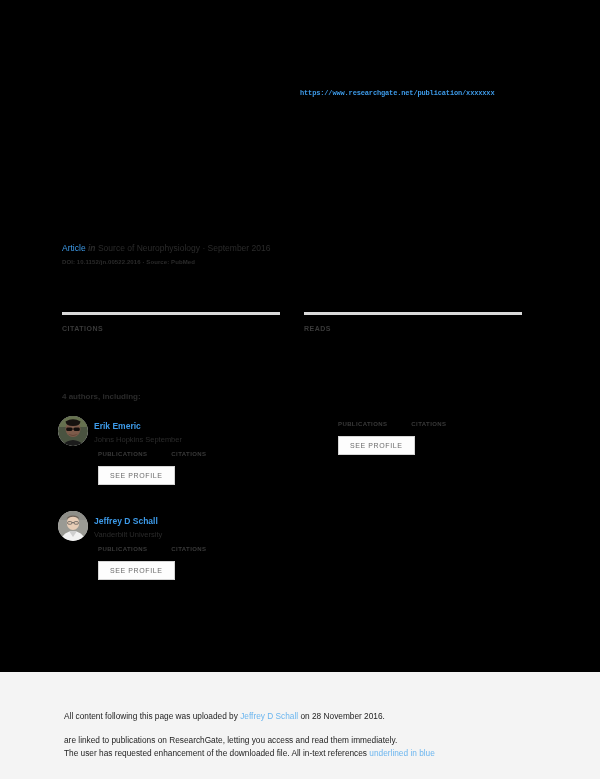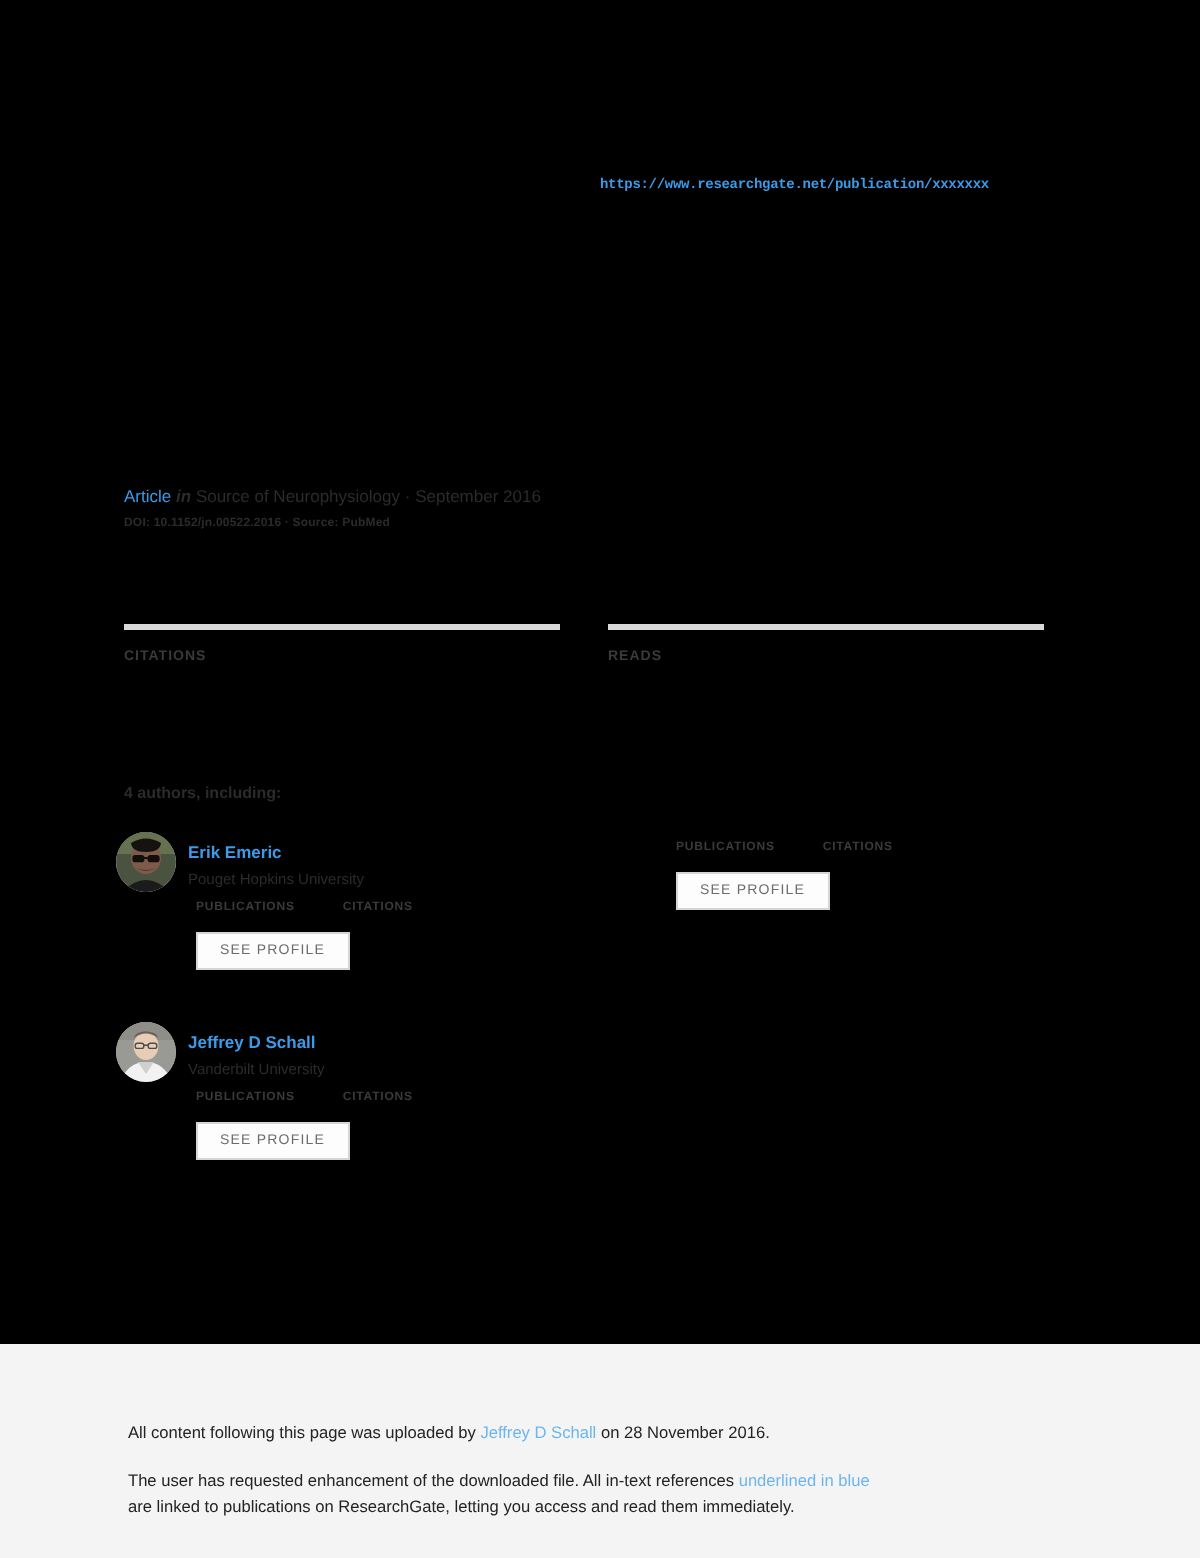--- a/index.html
+++ b/index.html
@@ -271,21 +271,21 @@
               <path d="M7.5 5.5 Q15 1 22.5 5.5 Q22 10 15 10 Q8 10 7.5 5.5 Z" fill="#16120f"></path>
               <rect x="8.2" y="11.5" width="6" height="3.6" rx="1.4" fill="#120e0c"></rect>
               <rect x="15.8" y="11.5" width="6" height="3.6" rx="1.4" fill="#120e0c"></rect>
               <rect x="14.1" y="12.5" width="1.8" height="1" fill="#120e0c"></rect>
               <path d="M10 18 Q15 21 20 18 Q15 20 10 18 Z" fill="#4c3227"></path>
             </g>
           </svg>
         </div>
         <div class="author-info">
           <div class="author-name">Erik Emeric</div>
-          <div class="author-affil">Pouget Hopkins University</div>
+          <div class="author-affil">Johns Hopkins September</div>
         </div>
       </div>
       <div class="author-stats">
         <div class="astat-label">PUBLICATIONS</div>
         <div class="astat-label">CITATIONS</div>
       </div>
       <div class="see-profile">SEE PROFILE</div>
     </div>
 
     <div class="author-cell" style="left:240px; top:0px;">
@@ -330,18 +330,18 @@
       <div class="see-profile">SEE PROFILE</div>
     </div>
 
   </div>
 
   <div class="footer">
     <div class="footer-p1 footer-line">
       <span>All content following this page was uploaded by </span><span class="link-blue">Jeffrey D Schall</span><span> on 28 November 2016.</span>
     </div>
     <div class="footer-p2 footer-line">
+      <div>are linked to publications on ResearchGate, letting you access and read them immediately.</div>
       <div><span>The user has requested enhancement of the downloaded file. All in-text references </span><span class="link-blue">underlined in blue</span></div>
-      <div>are linked to publications on ResearchGate, letting you access and read them immediately.</div>
     </div>
   </div>
 
 </div>
 
 </body></html>

